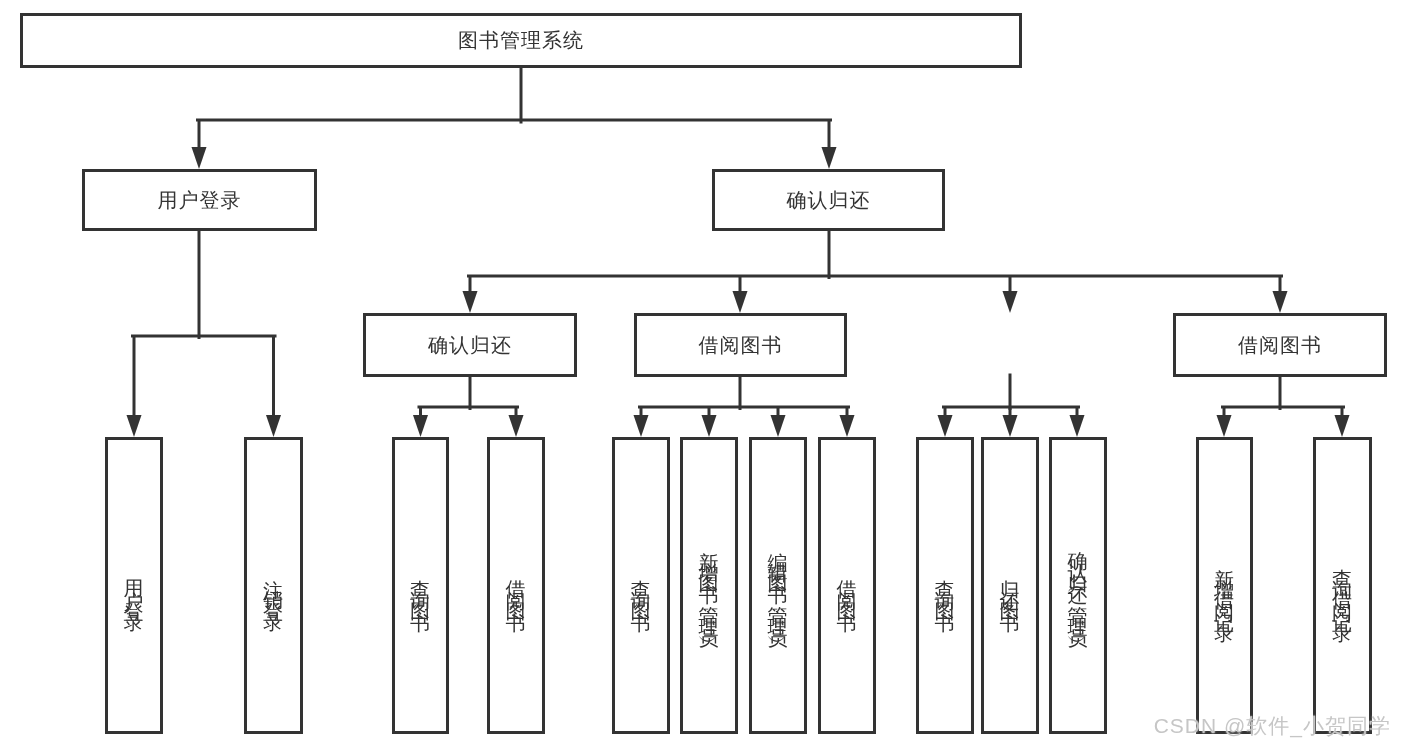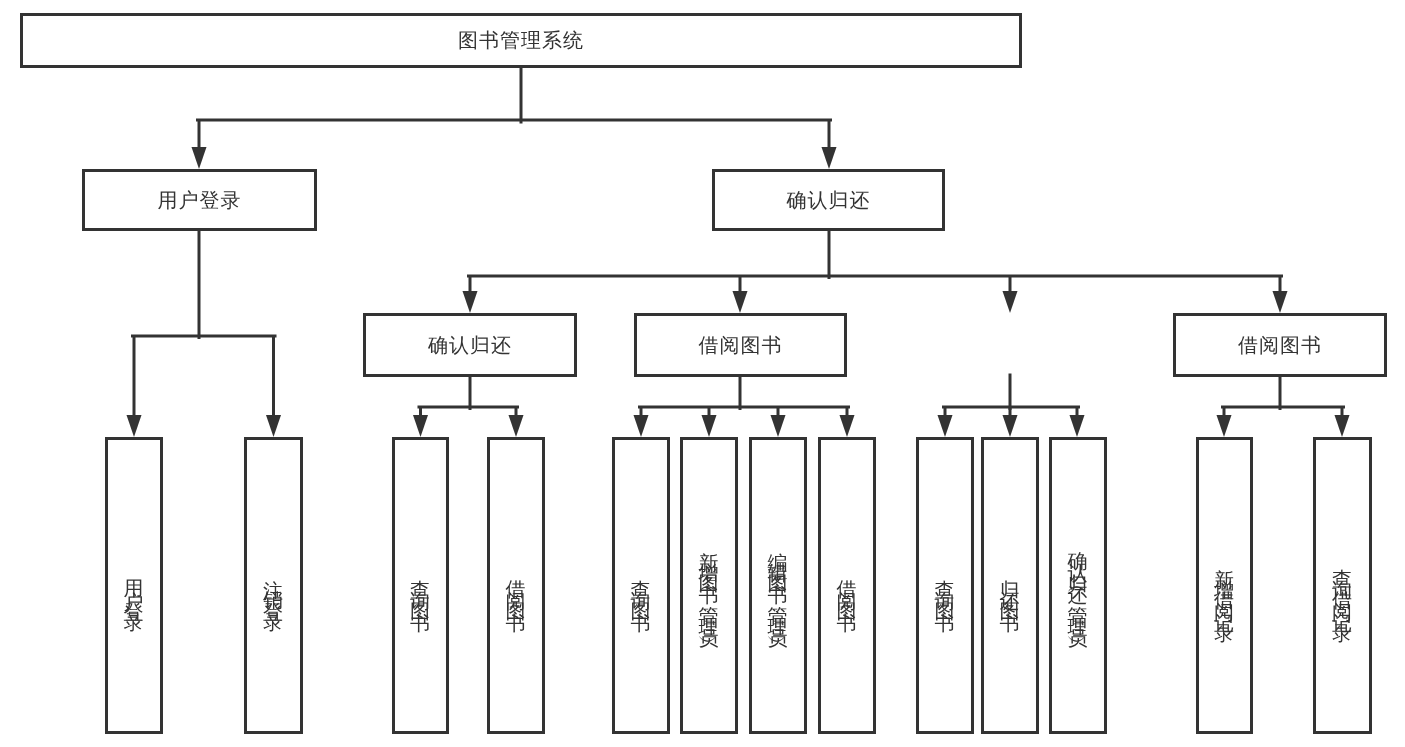--- a/index.html
+++ b/index.html
@@ -108,13 +108,14 @@
   <div class="box v" style="left:749px;top:437px;width:58px;height:297px">编辑图书（管理员）</div>
   <div class="box v" style="left:818px;top:437px;width:58px;height:297px">借阅图书</div>
 
   <div class="box v" style="left:916px;top:437px;width:58px;height:297px">查询图书</div>
   <div class="box v" style="left:981px;top:437px;width:58px;height:297px">归还图书</div>
   <div class="box v" style="left:1049px;top:437px;width:58px;height:297px">确认归还（管理员）</div>
 
   <div class="box v" style="left:1196px;top:437px;width:57px;height:297px">新增借阅记录</div>
   <div class="box v" style="left:1313px;top:437px;width:59px;height:297px">查询借阅记录</div>
 
+  <div class="watermark">CSDN @软件_小贺同学</div>
 </div>
 
 </body></html>

